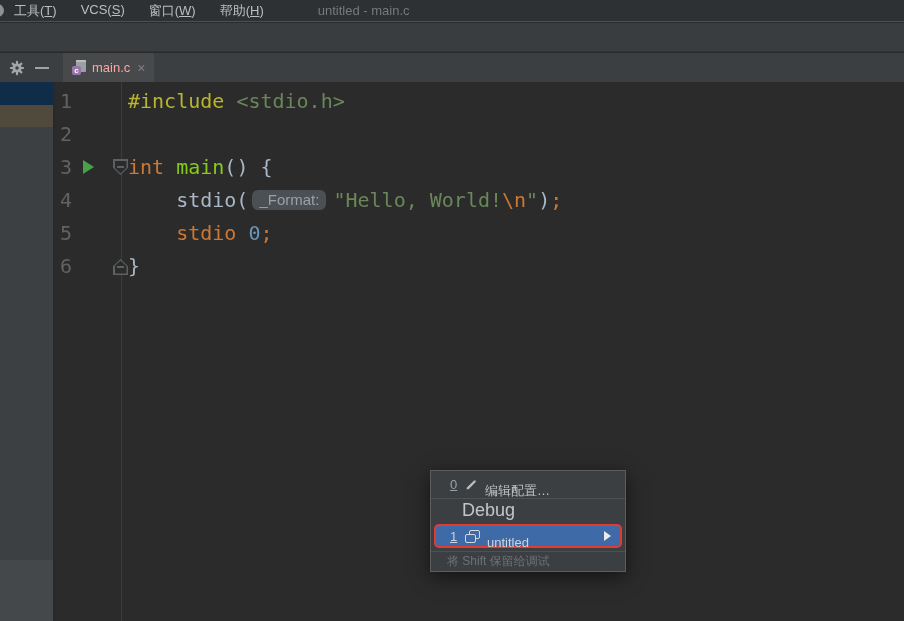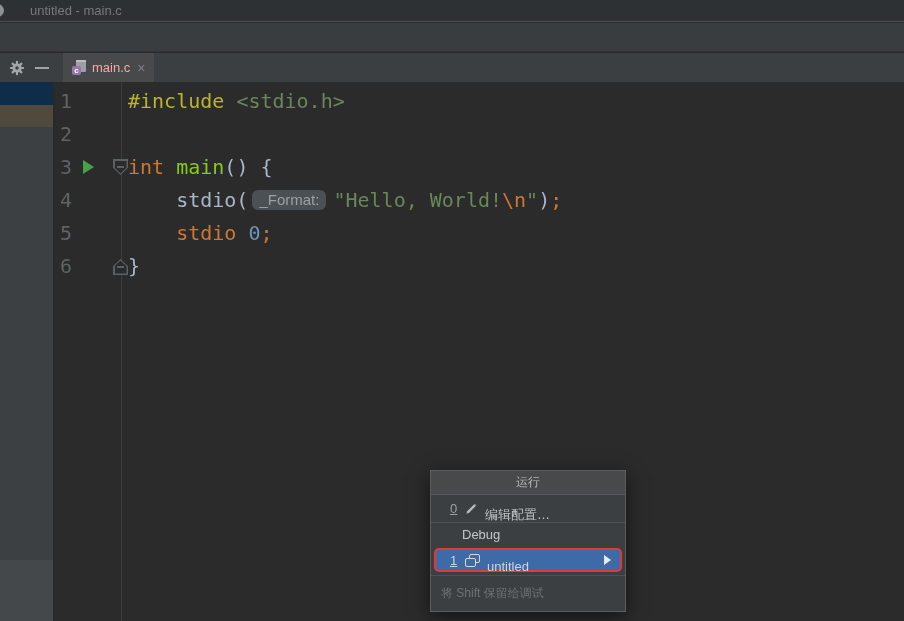--- a/index.html
+++ b/index.html
@@ -88,44 +88,50 @@
                box-shadow:0 5px 18px rgba(0,0,0,.55); z-index:10; }
   #popup-title { height:24px; background:#47494b; border-bottom:1px solid #55585a;
                  color:#bbbbbb; font-size:12px; display:flex; align-items:center;
                  justify-content:center; }
   .popup-row { height:27px; display:flex; align-items:center; padding-left:19px; }
   .mnemonic { color:#9aa1a8; font-size:13px; text-decoration:underline; width:13px; }
   .row-icon { margin:0 7px 0 2px; display:flex; align-items:center; }
   .row-label { color:#bfc3c5; font-size:13px;margin-top:12px; }
   .popup-sep { height:1px; background:#4e5153; }
   #debug-label-row { height:22px; display:flex; align-items:center; padding-left:31px; }
-  #debug-label { color:#c3c6c8; font-size:13px; }
+  #debug-label { color:#c3c6c8; font-size:18px; }
   #selected-row { margin:3px 3px; height:24px; border:2px solid #e23b36; border-radius:5px;
                   background:#3e6aa8; display:flex; align-items:center;
                   padding-left:14px; position:relative; }
   #selected-row .mnemonic { color:#c6d2e0; }
   #selected-row .row-label { color:#ccd4dc; }
   .winicon { position:relative; width:15px; height:13px; }
   .winicon .back  { position:absolute; right:0; top:0; width:11px; height:9px;
                     border:1.5px solid #d3d9de; border-radius:2px; }
   .winicon .front { position:absolute; left:0; bottom:0; width:11px; height:9px;
                     border:1.5px solid #d3d9de; border-radius:2px; background:#3e6aa8; }
   #submenu-arrow { position:absolute; right:9px; top:5px; width:0; height:0;
                    border-left:7px solid #e8eaec; border-top:5px solid transparent;
                    border-bottom:5px solid transparent; }
-  #popup-footer { height:36px; border-top:1px solid #4e5153; display:flex;
-                  align-items:center; padding-left:10px; color:#6d7276; font-size:12px; }
+  #popup-footer { height:20px; border-top:1px solid #4e5153; display:flex;
+                  align-items:center; padding-left:16px; color:#6d7276; font-size:12px; }
 </style>
 </head>
 <body>
 
 <div id="window">
 
   <div id="menubar">
     <div id="partial-glyph"></div>
+    <div id="menu-items">
+        <span class="menu-item">工具(<u>T</u>)</span>
+        <span class="menu-item">VCS(<u>S</u>)</span>
+        <span class="menu-item">窗口(<u>W</u>)</span>
+        <span class="menu-item">帮助(<u>H</u>)</span>
+      </div>
     <span id="win-title">untitled - main.c</span>
   </div>
 
   <div id="toolbar"></div>
 
   <div id="tabbar">
     <div id="gear-btn">
       <svg width="16" height="16" viewBox="0 0 16 16">
         <g fill="#a2a6a9">
           <rect x="6.9" y="0.8" width="2.2" height="14.4" rx="1"></rect>
@@ -181,21 +187,20 @@
         </div>
         <div class="code-line">
           <span class="ln">6</span>
           <span class="fold fold-bottom"></span>
           <span class="code-text"><span class="seg-plain">}</span></span>
         </div>
       </div>
   </div>
 
   <div id="run-popup">
-    <div id="popup-title">运行</div>
 
     <div class="popup-row">
       <span class="mnemonic">0</span>
       <span class="row-icon">
         <svg width="13" height="13" viewBox="0 0 13 13">
           <path d="M1.5 11.5 L2.2 9.2 L9 2.4 L10.7 4.1 L3.9 10.9 Z" fill="#b9bdbf"></path>
           <path d="M9.6 1.8 L11.3 3.5 L10.9 3.9 L9.2 2.2 Z" fill="#b9bdbf"></path>
         </svg>
       </span>
       <span class="row-label">编辑配置…</span>

